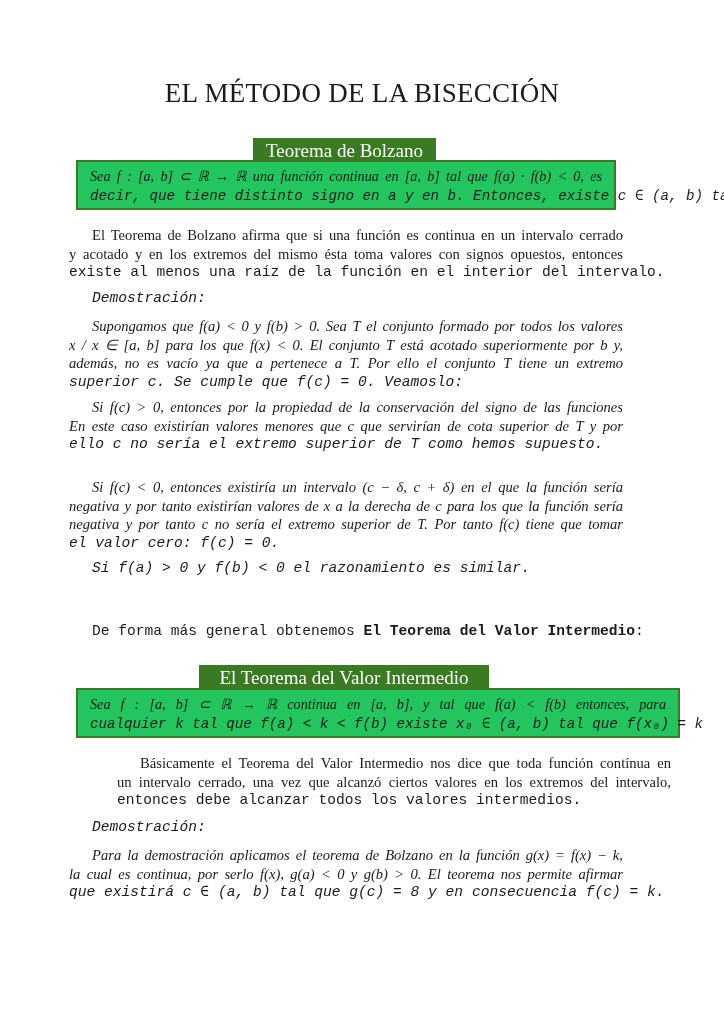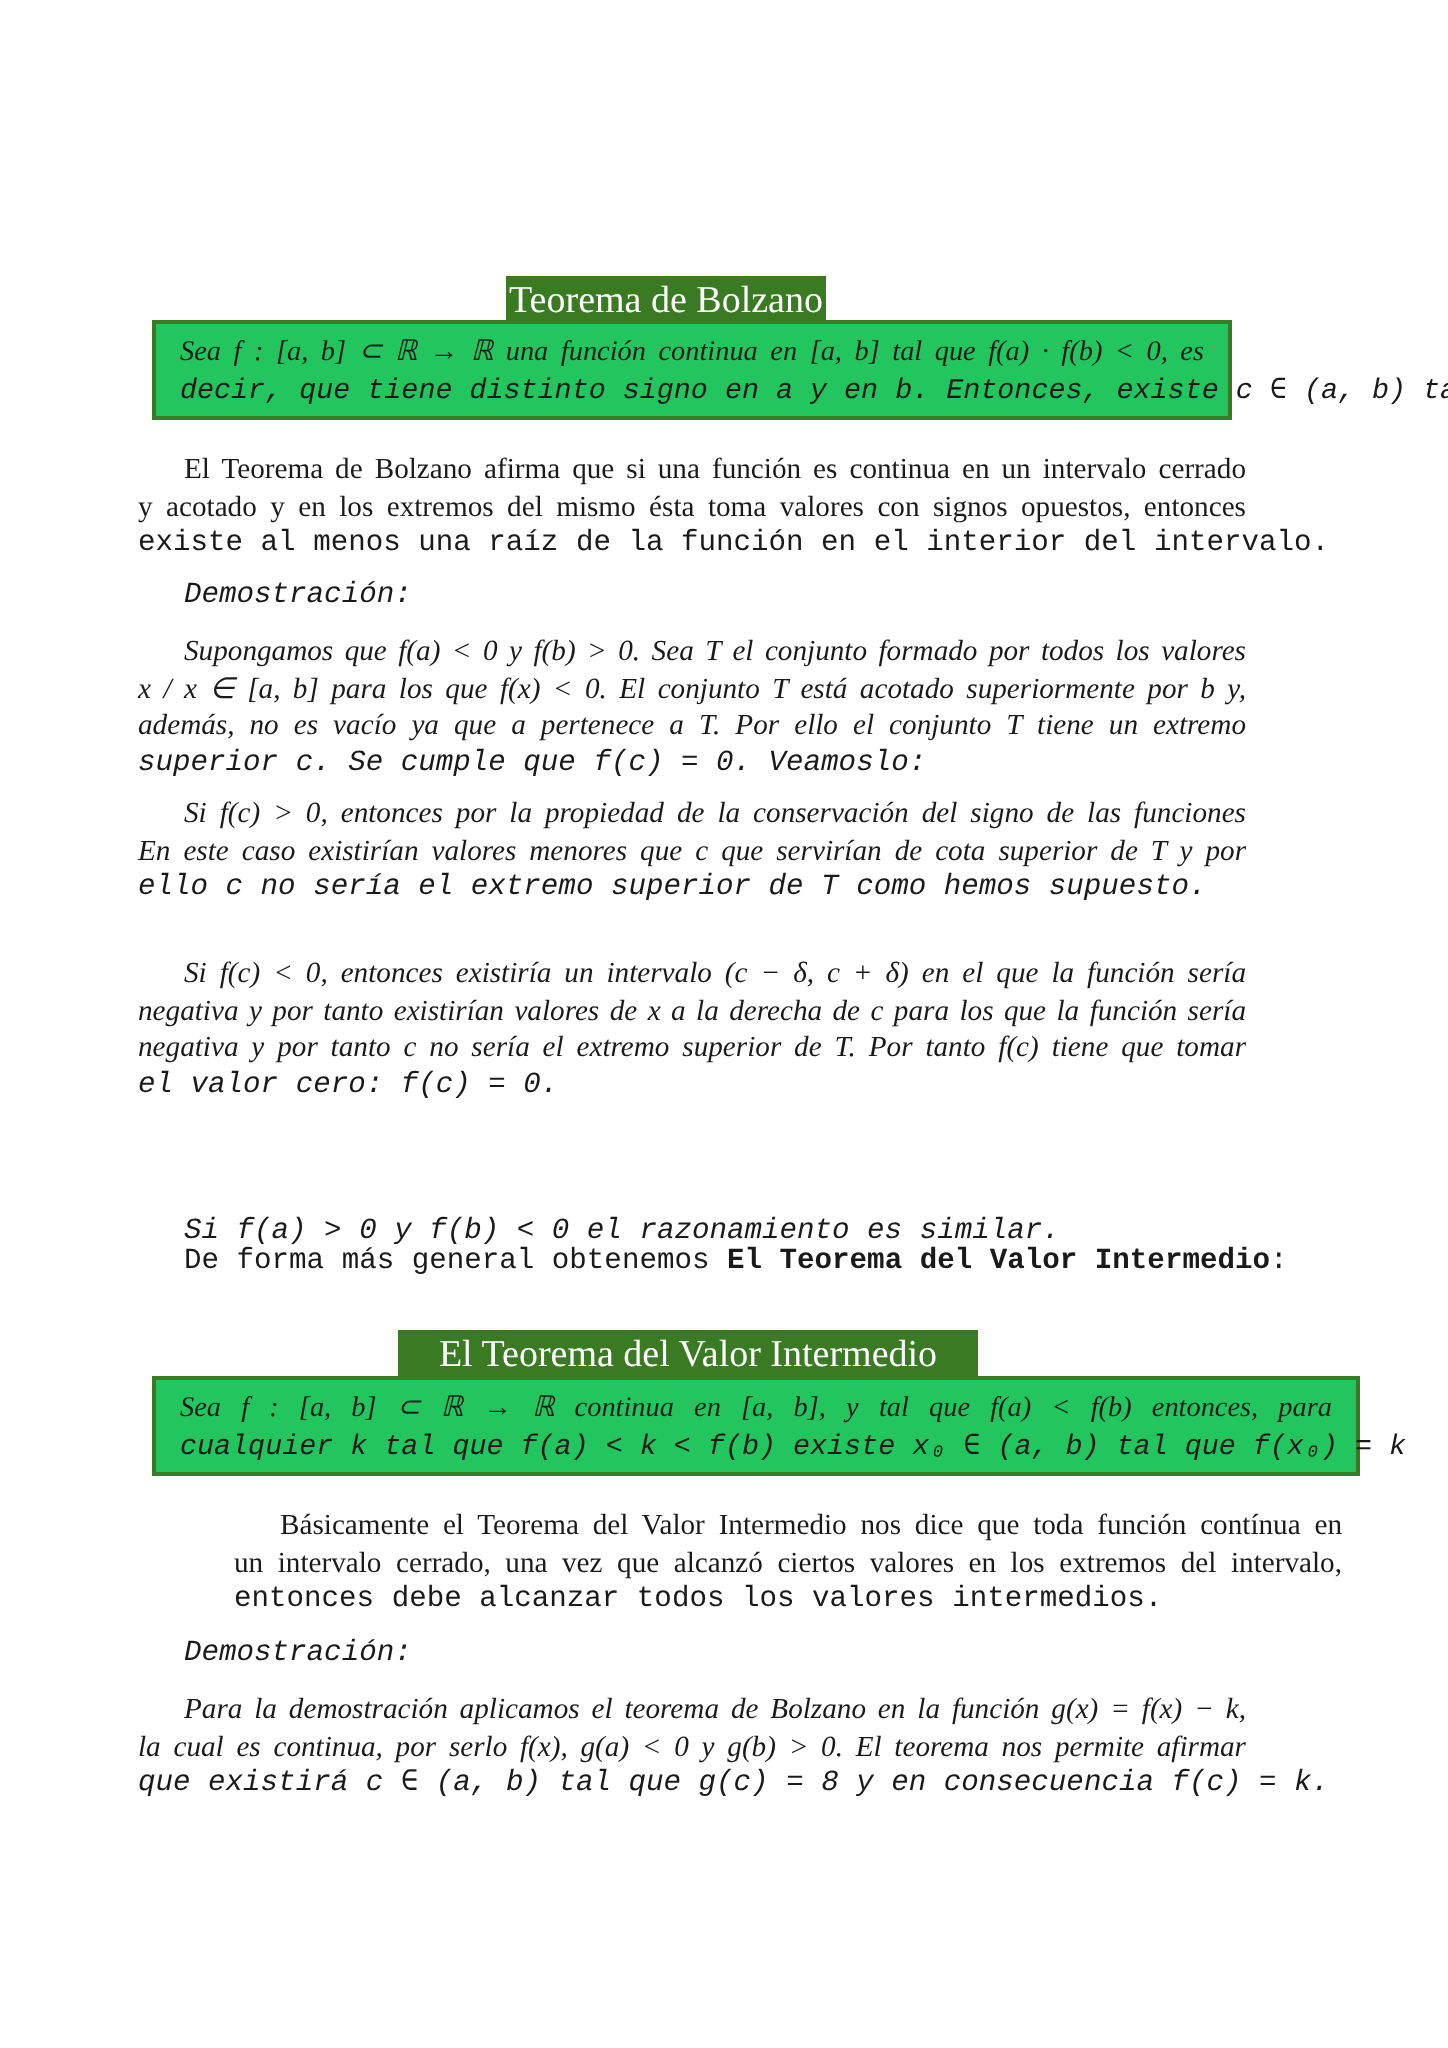--- a/index.html
+++ b/index.html
@@ -22,22 +22,23 @@
   .indent { text-indent: 23px; }
   .bold { font-weight: bold; }
   .line { display: block; text-align: justify; text-align-last: justify; white-space: nowrap; }
   .line.last { text-align-last: left; font-family: Liberation Mono, monospace; }
 </style>
 </head>
 <body>
 
 <div class="page">
 
+  <div class="title">EL MÉTODO DE LA BISECCIÓN</div>
 
-  <div class="thm-head" style="left:253px; top:138px; width:160px;">Teorema de Bolzano</div>
+  <div class="thm-head" style="left:253px; top:138px; width:183px;">Teorema de Bolzano</div>
   <div class="thm-box" style="left:76px; top:160px; width:540px; height:50px;">
     <span class="line">Sea f : [a, b] ⊂ ℝ → ℝ una función continua en [a, b] tal que f(a) · f(b) &lt; 0, es</span>
     <span class="line last">decir, que tiene distinto signo en a y en b. Entonces, existe c ∈ (a, b) tal que f(c) = 0</span>
   </div>
 
   <div class="para" style="top:226px;">
     <span class="line indent">El Teorema de Bolzano afirma que si una función es continua en un intervalo cerrado</span>
     <span class="line">y acotado y en los extremos del mismo ésta toma valores con signos opuestos, entonces</span>
     <span class="line last">existe al menos una raíz de la función en el interior del intervalo.</span>
   </div>
@@ -59,21 +60,21 @@
     <span class="line last">ello c no sería el extremo superior de T como hemos supuesto.</span>
   </div>
 
   <div class="para it" style="top:478px;">
     <span class="line indent">Si f(c) &lt; 0, entonces existiría un intervalo (c − δ, c + δ) en el que la función sería</span>
     <span class="line">negativa y por tanto existirían valores de x a la derecha de c para los que la función sería</span>
     <span class="line">negativa y por tanto c no sería el extremo superior de T. Por tanto f(c) tiene que tomar</span>
     <span class="line last">el valor cero: f(c) = 0.</span>
   </div>
 
-  <div class="para it" style="top:559px;margin-top:48px;">
+  <div class="para it" style="top:559px;">
     <span class="line last indent">Si f(a) &gt; 0 y f(b) &lt; 0 el razonamiento es similar.</span>
   </div>
 
   <div class="para" style="top:622px;">
     <span class="line last indent"><span>De forma más general obtenemos </span><span class="bold">El Teorema del Valor Intermedio</span><span>:</span></span>
   </div>
 
   <div class="thm-head" style="left:199px; top:665px; width:290px;">El Teorema del Valor Intermedio</div>
   <div class="thm-box" style="left:76px; top:688px; width:604px; height:50px;">
     <span class="line">Sea f : [a, b] ⊂ ℝ → ℝ continua en [a, b], y tal que f(a) &lt; f(b) entonces, para</span>

